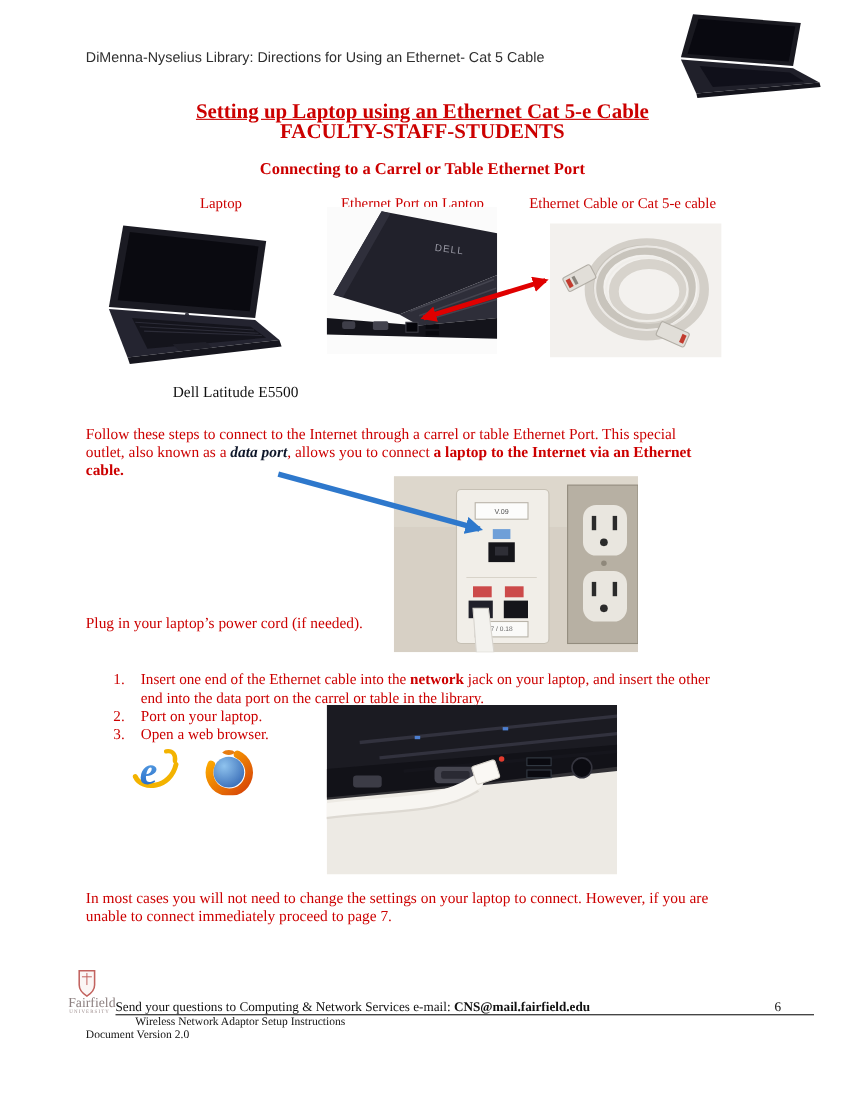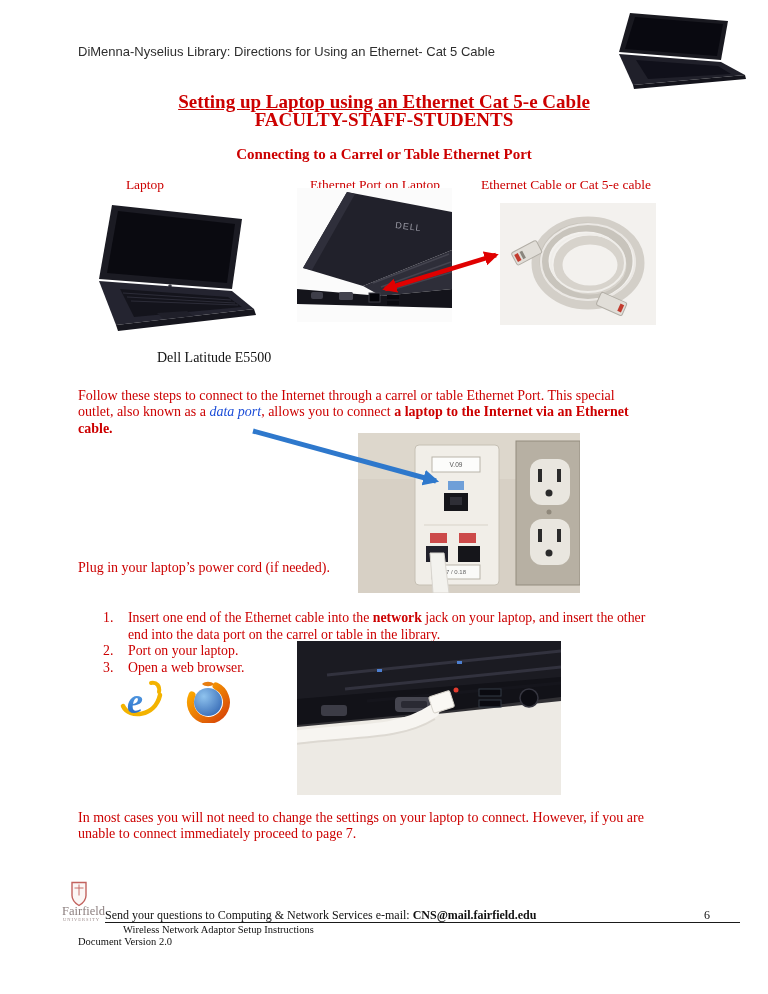--- a/index.html
+++ b/index.html
@@ -1,19 +1,19 @@
 <!DOCTYPE html>
 <html><head>
 <meta charset="utf-8">
 <style>
   html,body{margin:0;padding:0;background:#ffffff;}
   .page{position:relative;width:768px;height:994px;background:#ffffff;overflow:hidden;
         font-family:"Liberation Serif",serif;}
   .abs{position:absolute;}
-  .blue-inline{color:#1d4ed8;font-weight:normal;font-style:italic;}
+  .blue-inline{color:#0f172a;font-weight:bold;font-style:italic;}
   .hdr{position:absolute;left:78px;top:44px;font-family:"Liberation Sans",sans-serif;
        font-size:13px;color:#2e2e2e;}
   .doc-title{position:absolute;left:0;top:93px;width:100%;text-align:center;
              font-weight:bold;font-size:19px;line-height:17.5px;color:#cc0000;}
   .doc-title .u{text-decoration:underline;}
   .section-title{position:absolute;left:0;top:146px;width:100%;text-align:center;
                  font-weight:bold;font-size:15px;color:#cc0000;}
   .figlabel{position:absolute;top:177px;font-size:13.5px;color:#cc0000;text-align:center;}
   .model{position:absolute;left:157px;top:350px;font-size:14px;color:#111;}
   .para{position:absolute;font-size:14px;line-height:16.3px;color:#cc0000;}
@@ -44,21 +44,21 @@
     <path d="M28,52 L110,58 L123,66 L40,71 Z" fill="#10101a"></path>
     <path d="M25,77 L137,67 L138,71 L26,81 Z" fill="#14141c"></path>
   </svg>
 
   <div class="doc-title">
     <div><span class="u">Setting up Laptop using an Ethernet Cat 5-e Cable</span></div>
     <div>FACULTY-STAFF-STUDENTS</div>
   </div>
   <div class="section-title">Connecting to a Carrel or Table Ethernet Port</div>
 
-  <div class="figlabel" style="left:70px;width:150px;">Laptop</div>
+  <div class="figlabel" style="left:70px;width:150px;text-align:right;">Laptop</div>
   <div class="figlabel" style="left:295px;width:160px;">Ethernet Port on Laptop</div>
   <div class="figlabel" style="left:468px;width:196px;">Ethernet Cable or Cat 5-e cable</div>
 
   <svg class="abs" style="left:85px;top:196px" width="180" height="140" viewBox="0 0 180 140">
     <path d="M27,9 L157,23 L147,93 L14,83 Z" fill="#1b1b23"></path>
     <path d="M33,15 L150,28 L142,87 L22,77 Z" fill="#0a0a10"></path>
     <circle cx="85" cy="90" r="1.8" fill="#3a3a44"></circle>
     <path d="M14,85 L147,95 L169,113 L31,129 Z" fill="#242430"></path>
     <path d="M35,93 L143,101 L157,111 L49,121 Z" fill="#14141c"></path>
     <g stroke="#2c2c38" stroke-width="1" fill="none">

